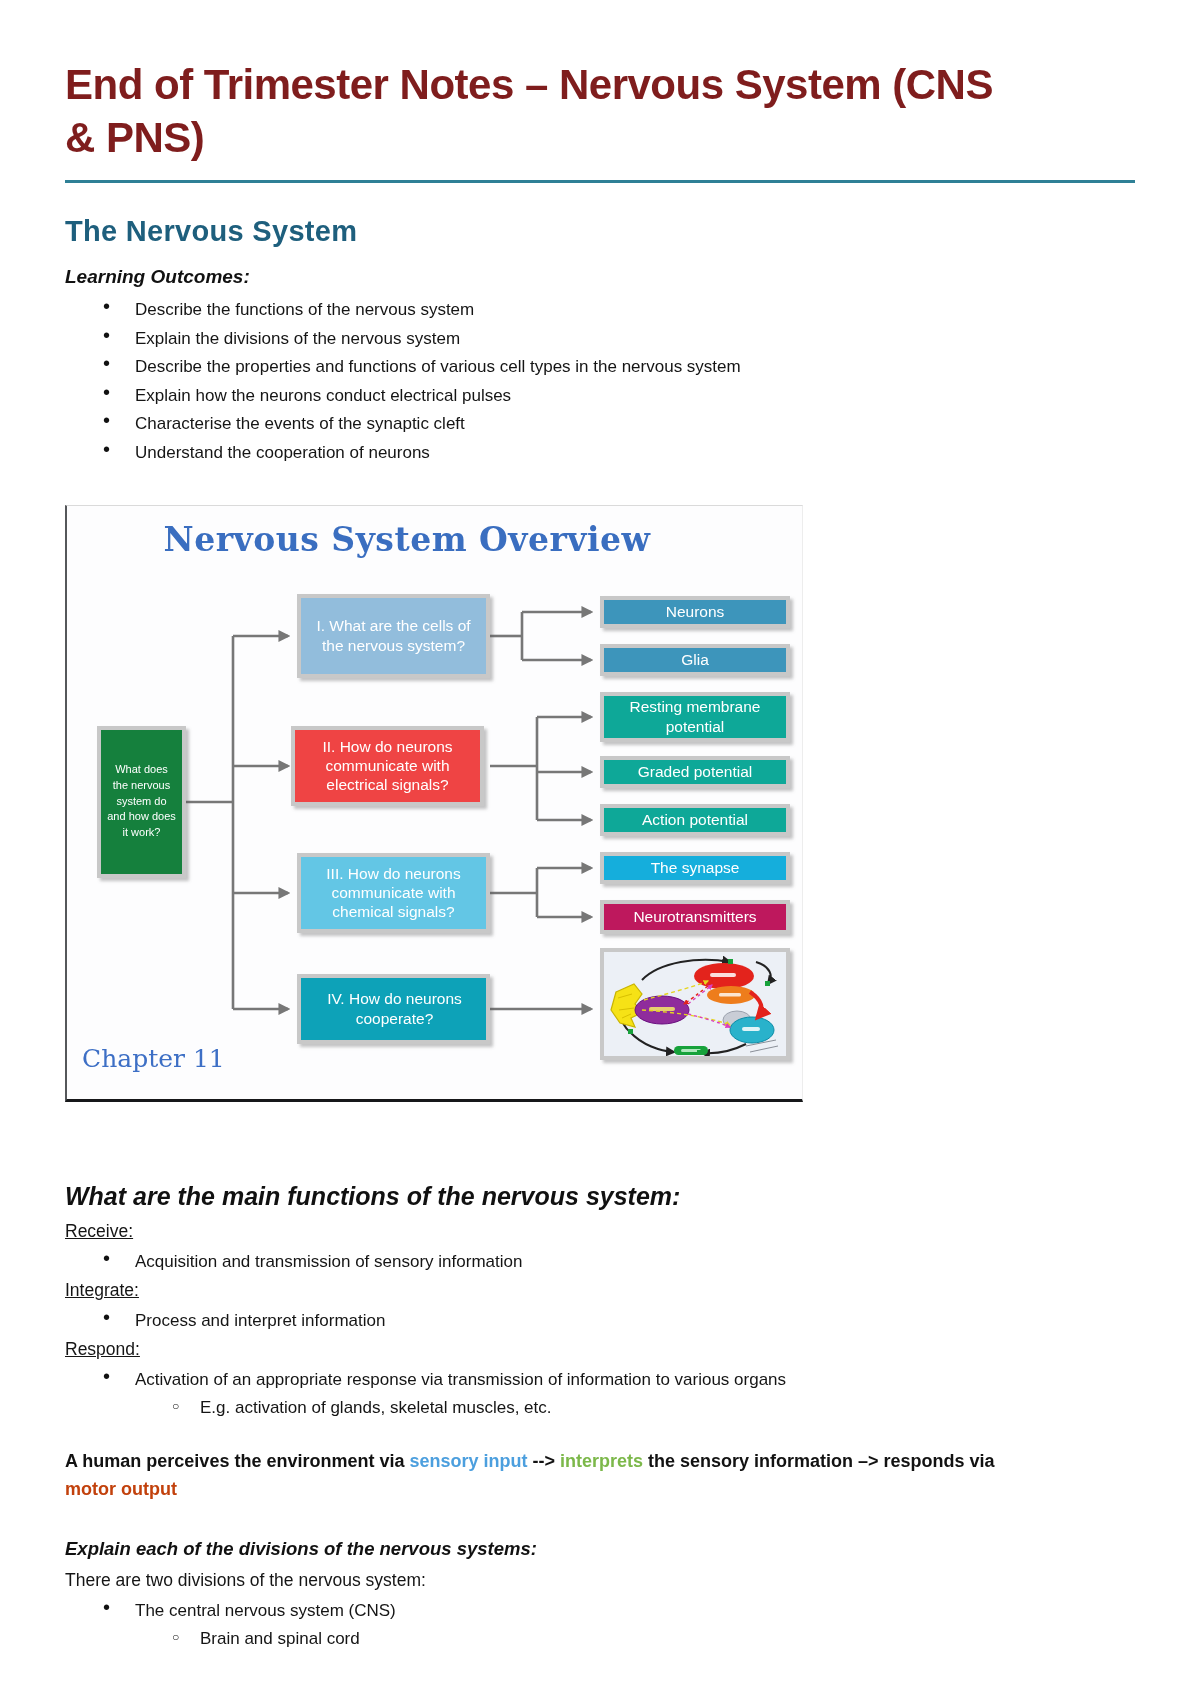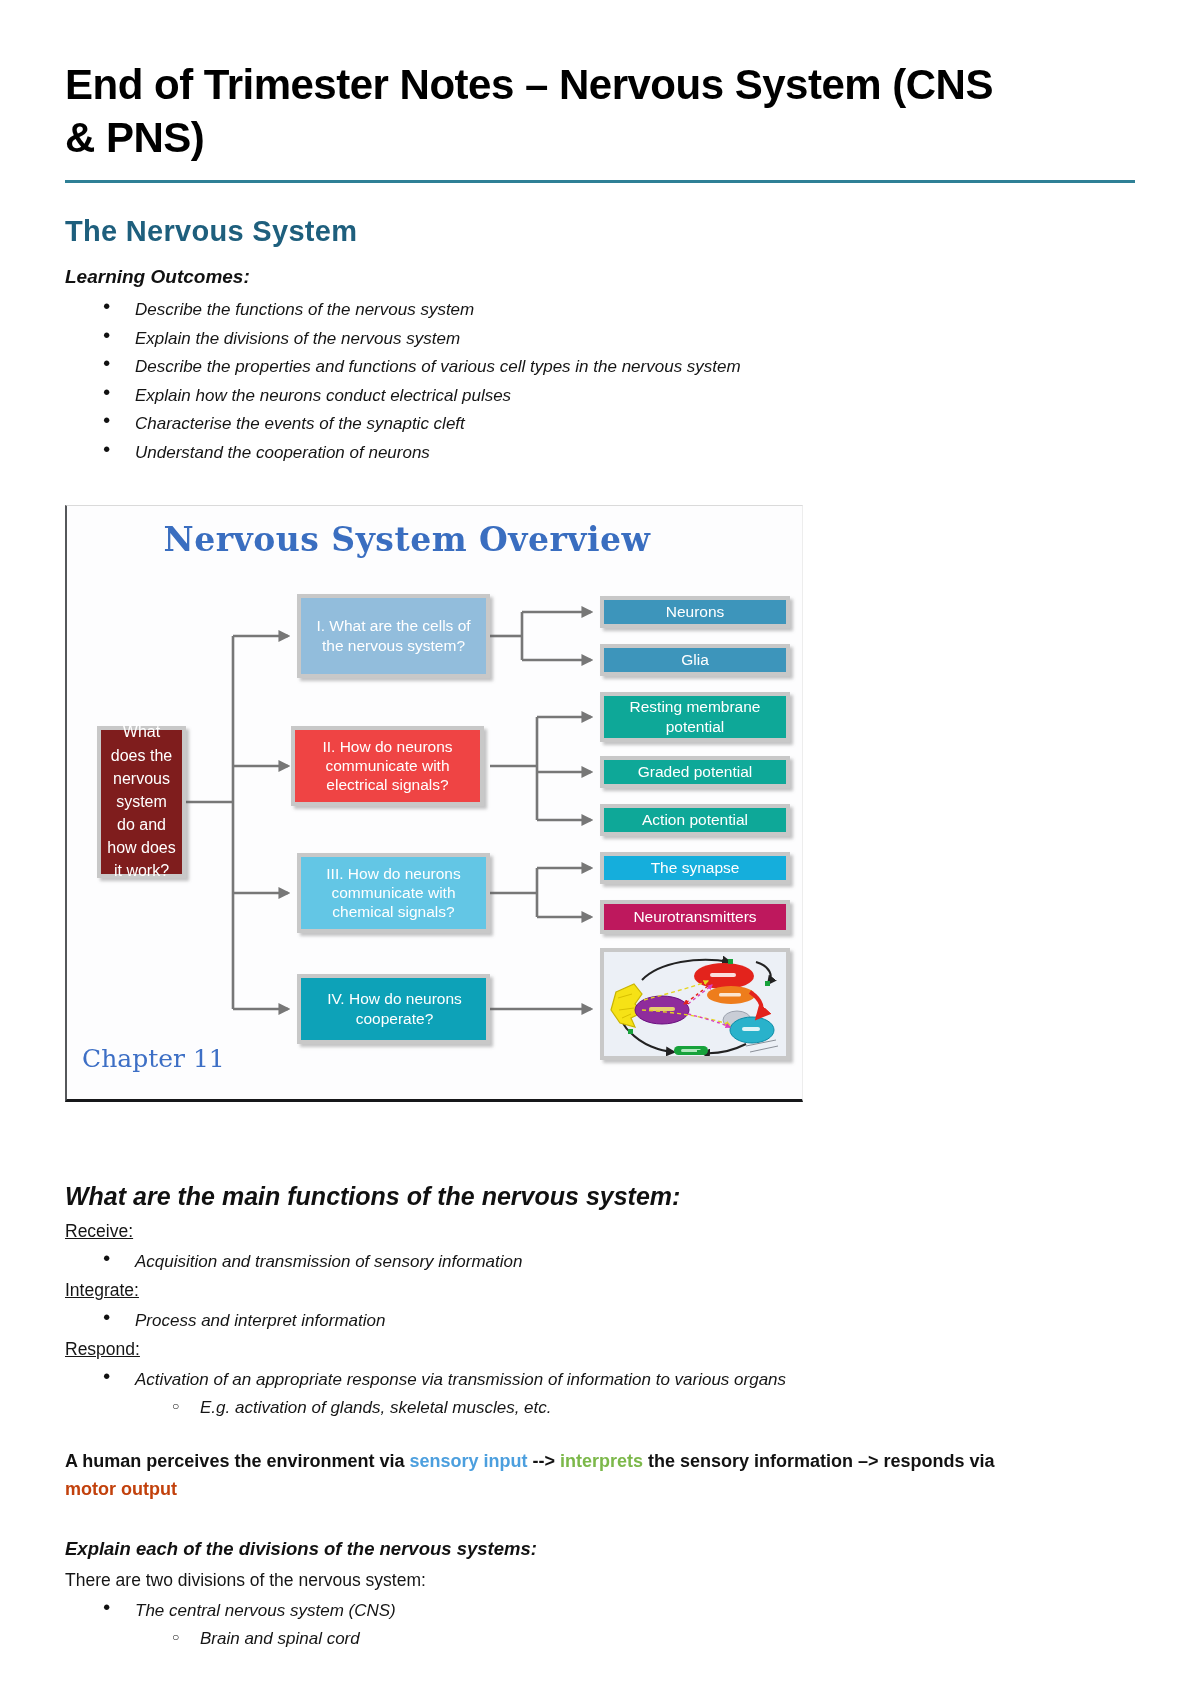--- a/index.html
+++ b/index.html
@@ -5,32 +5,32 @@
   html,body { margin:0; padding:0; background:#ffffff; }
   body {
     width:1200px; height:1696px; overflow:hidden; position:relative;
     font-family:"Liberation Sans", sans-serif; color:#1a1a1a;
   }
   .content { padding:0 65px; }
 
   .page-title {
     margin:58px 0 0 0; max-width:935px;
     font-size:42px; line-height:53px; font-weight:700;
-    color:#000000; letter-spacing:-0.5px;
+    color:#7f1d1d; letter-spacing:-0.5px;
   }
   .title-rule { margin:16px 0 0 0; border:none; border-top:3px solid #2F8096; }
 
   .section-heading {
     margin:32px 0 0 0; font-size:29px; font-weight:700;
     color:#1E5F7D; letter-spacing:0.3px;
   }
   .lo-label { margin:18px 0 0 0; font-size:19px; font-weight:700; font-style:italic; color:#111; }
 
   ul.bullets { margin:10px 0 0 0; padding:0; list-style:none; font-size:17px; color:#151515; }
-  ul.bullets li { position:relative; padding-left:70px; margin-bottom:8.5px; line-height:1.0; padding-top:3px;font-style:italic; }
+  ul.bullets li { position:relative; padding-left:70px; margin-bottom:8.5px; line-height:1.0; padding-top:3px; }
   ul.bullets li.b1::before {
     content:"•"; position:absolute; left:38px; top:-2px; font-size:20px; color:#111;
   }
   ul.bullets li.b2 { padding-left:135px; }
   ul.bullets li.b2::before {
     content:"○"; position:absolute; left:107px; top:4px; font-size:12px; color:#111;
   }
 
   
   .slide {
@@ -50,21 +50,21 @@
     font-family:"DejaVu Serif", serif; font-size:25px; color:#3D6FC5;
   }
   .dbox {
     position:absolute; box-sizing:border-box;
     border:4px solid #C8C8C8; color:#ffffff;
     display:flex; align-items:center; justify-content:center; text-align:center;
     font-size:15.5px; line-height:1.24;
     box-shadow:3px 3px 3px rgba(90,90,90,0.35);
     padding:2px 6px;
   }
-  .box-root   { left:30px;  top:220px; width:89px;  height:152px; background:#7f1d1d; font-size:16px; line-height:1.45; }
+  .box-root   { left:30px;  top:220px; width:89px;  height:152px; background:#15803d; font-size:11px; line-height:1.45; }
   .box-q1 { left:230px; top:88px;  width:193px; height:84px; background:#92BDDC; }
   .box-q2 { left:224px; top:220px; width:193px; height:80px; background:#ef4444; }
   .box-q3 { left:230px; top:347px; width:193px; height:80px; background:#63C6E5; }
   .box-q4 { left:230px; top:468px; width:193px; height:70px; background:#0DA2B8;padding-left:8px; }
   .box-t  { left:533px; width:190px; height:32px; }
   .t-neurons { top:90px;  background:#3D95BB; }
   .t-glia    { top:138px; background:#3D95BB; }
   .t-rmp     { top:186px; height:50px; background:#0EA898; }
   .t-graded  { top:250px; background:#0EA898; }
   .t-action  { top:298px; background:#0EA898; }

